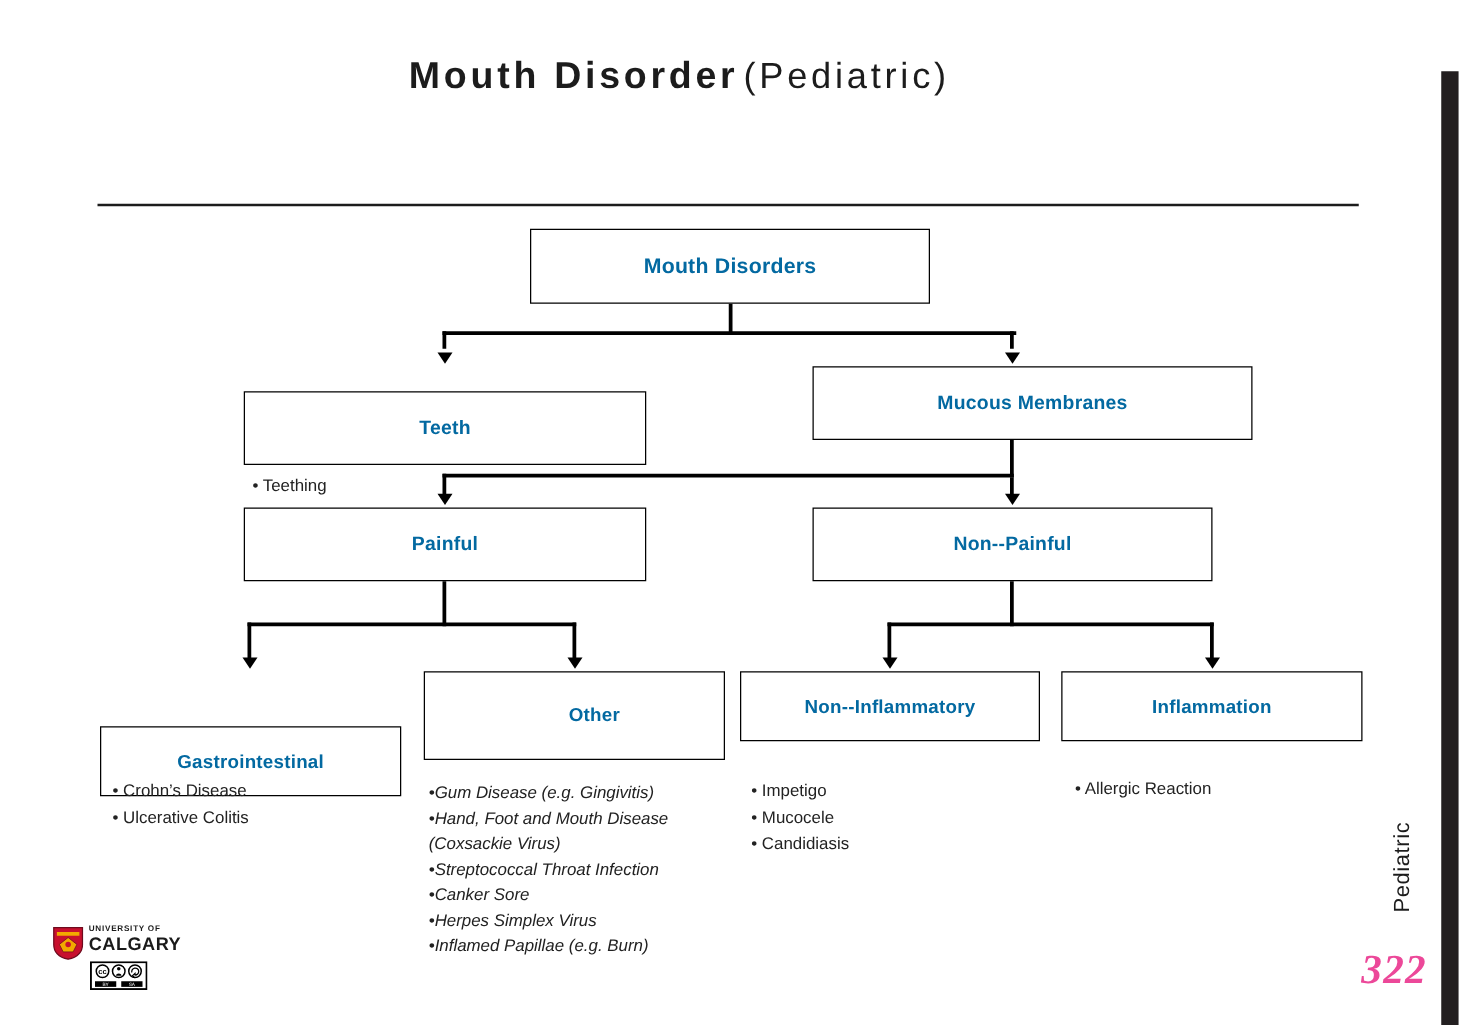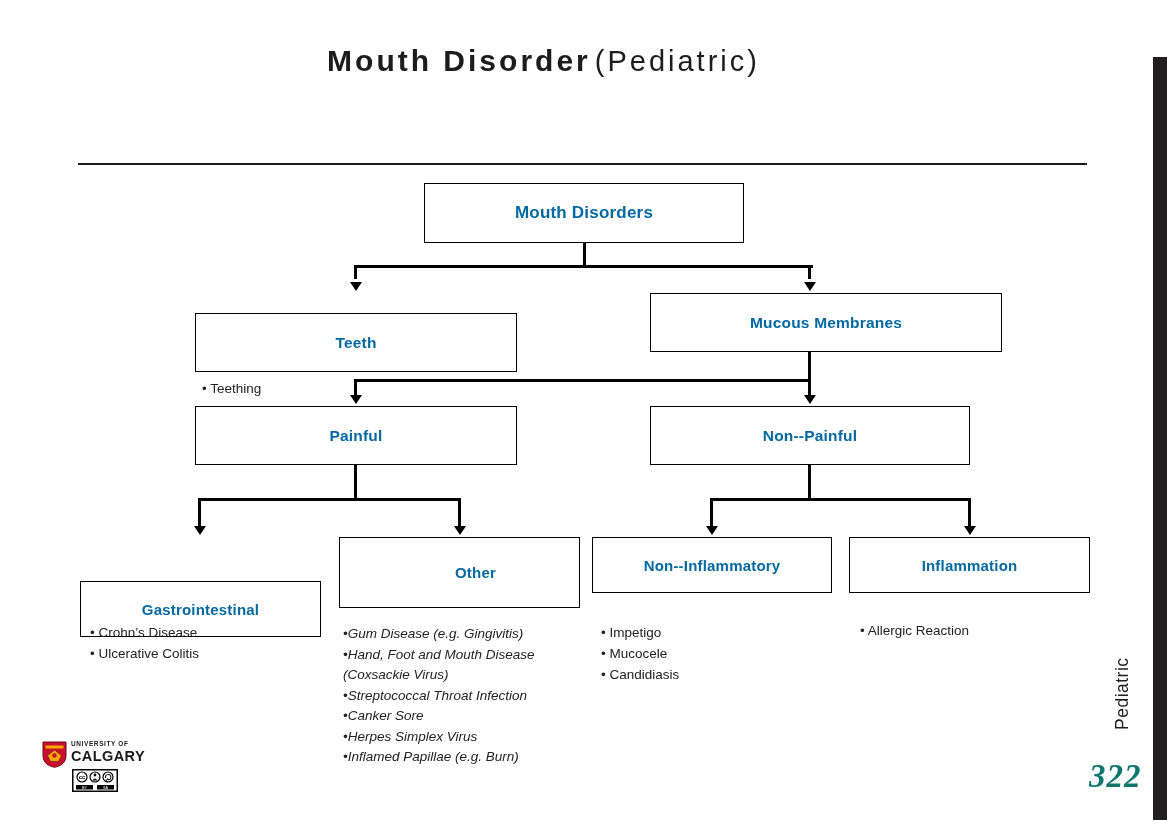--- a/index.html
+++ b/index.html
@@ -42,21 +42,21 @@
   .side-bar{position:absolute;left:1153px;top:57px;width:14px;height:763px;background:#231f20;}
   .side-tab{
     position:absolute;left:1106px;top:648px;height:92px;width:32px;
     writing-mode:vertical-rl;transform:rotate(180deg);
     display:flex;align-items:center;justify-content:center;
     font-size:17.5px;color:#1c1c1c;letter-spacing:0.5px;
   }
   .page-number{
     position:absolute;left:1089px;top:758px;
     font-family:"Liberation Serif", serif;font-style:italic;font-weight:bold;
-    font-size:33px;color:#0f766e;letter-spacing:1px;
+    font-size:33px;color:#ec4899;letter-spacing:1px;
   }
   
   .logo-wrap{position:absolute;left:42px;top:741px;display:flex;}
   .logo-text{margin-left:4px;color:#1a1a1a;line-height:1;}
   .logo-line1{font-size:6.5px;font-weight:bold;letter-spacing:0.6px;}
   .logo-line2{font-size:14.5px;font-weight:bold;letter-spacing:0.4px;margin-top:1px;}
   .cc-badge{position:absolute;left:72px;top:769px;}
 </style>
 </head>
 <body>

